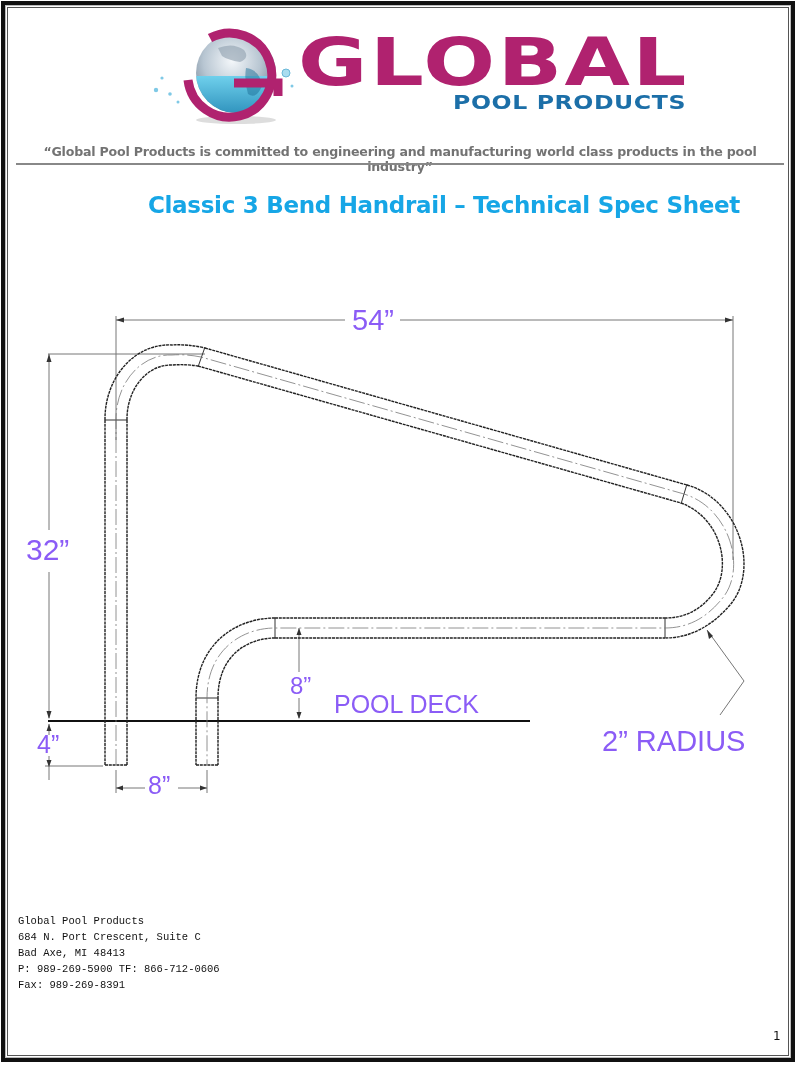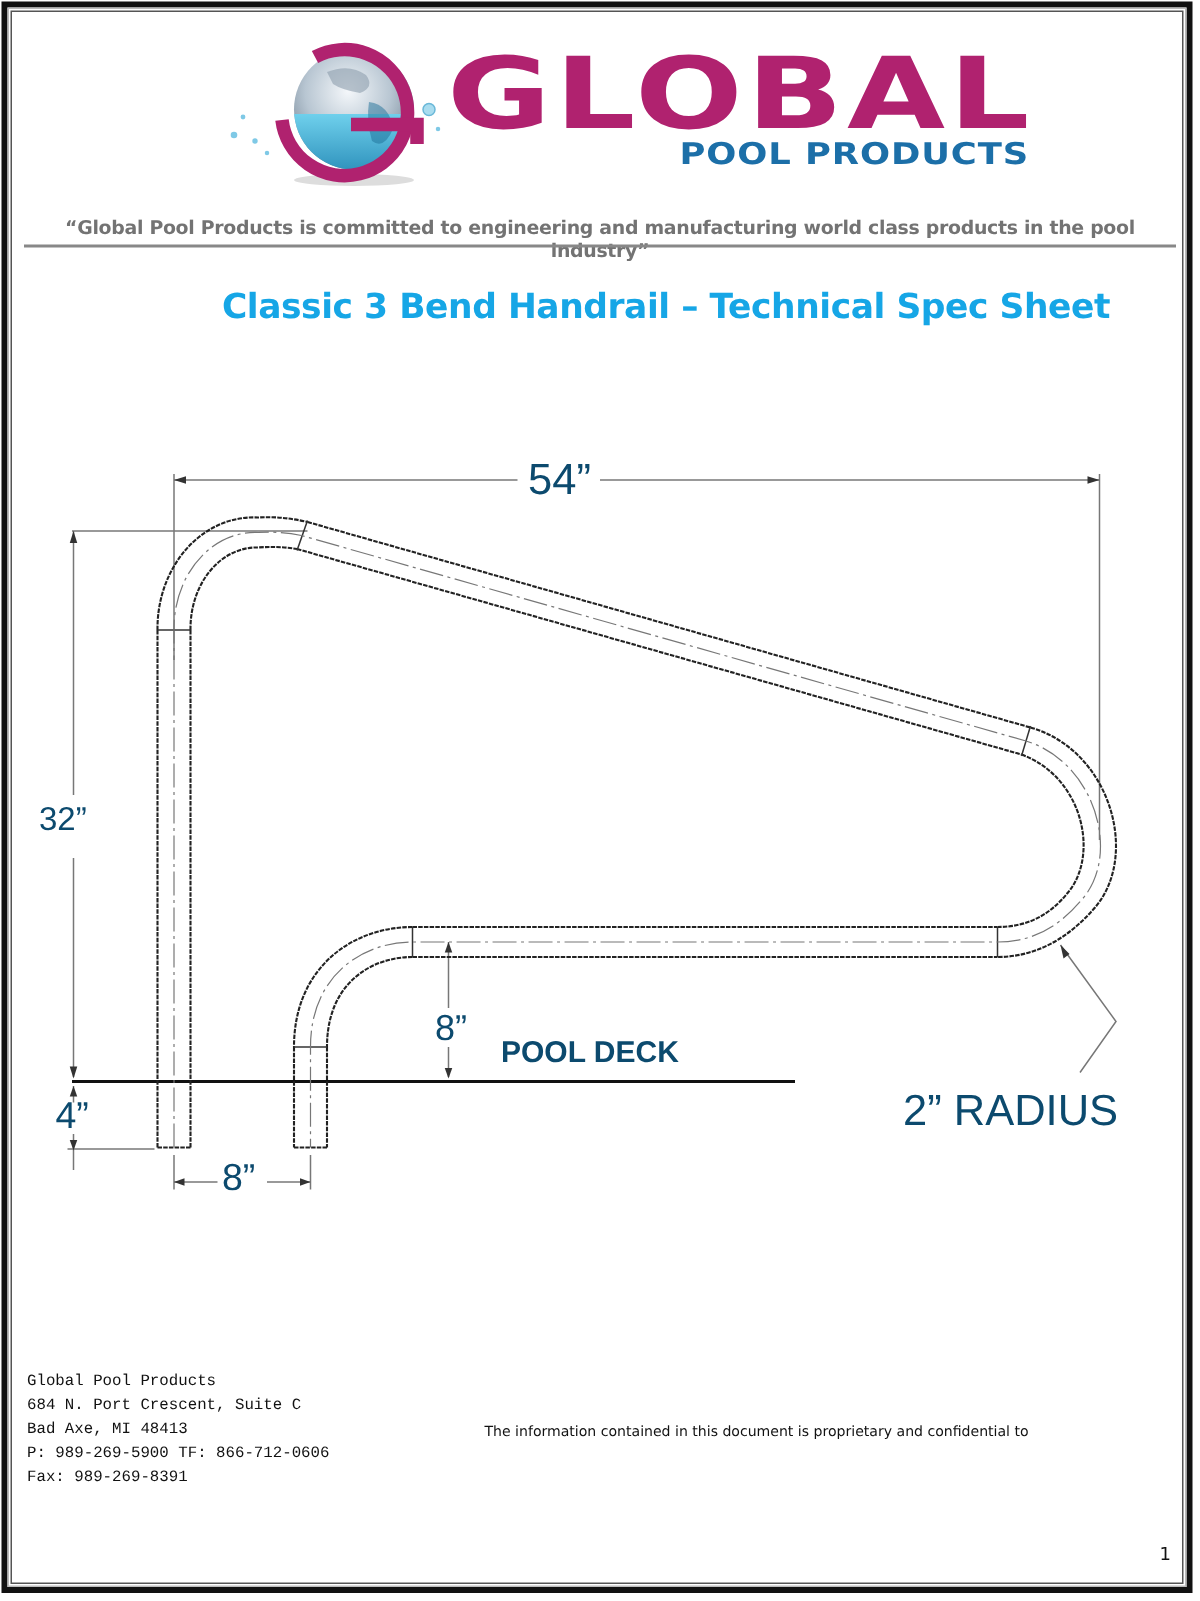--- a/index.html
+++ b/index.html
@@ -12,21 +12,21 @@
     .logo-text { position: absolute; left: 150px; top: 2px; font-family: "DejaVu Sans", sans-serif; font-weight: bold; font-size: 66px; letter-spacing: 2px; color: #b0226f; line-height: 1; transform: scaleX(1.28); transform-origin: left top; }
     .logo-sub { position: absolute; left: 305px; top: 62px; font-family: "DejaVu Sans", sans-serif; font-weight: bold; font-size: 20px; color: #1c6fa8; letter-spacing: 0.5px; transform: scaleX(1.18); transform-origin: left top; }
 
     .tagline { position: absolute; left: 16px; top: 144px; width: 768px; text-align: center; font-family: "DejaVu Sans", sans-serif; font-weight: bold; font-size: 12.6px; color: #737373; letter-spacing: -0.2px; }
     .rule { position: absolute; left: 16px; top: 163px; width: 768px; height: 0; border-top: 2px solid #888; }
 
     .title { position: absolute; left: 0; top: 192px; width: 800px; text-align: center; font-family: "DejaVu Sans", sans-serif; font-weight: bold; font-size: 23px; color: #16a6e6; letter-spacing: -0.3px; margin-left: 44px; }
 
     .drawing { position: absolute; left: 0; top: 0; width: 800px; height: 1067px; }
 
-    .dim { position: absolute; font-family: "Liberation Sans", sans-serif; color: #0c4a6e; line-height: 1; background: #fff; }
+    .dim { position: absolute; font-family: "Liberation Sans", sans-serif; color: #8b5cf6; line-height: 1; background: #fff; }
 
     .footer-left { position: absolute; left: 18px; top: 913px; font-family: Liberation Mono, monospace; font-size: 10.5px; line-height: 16px; color: #111; }
     .footer-left div { white-space: nowrap; }
     .footer-right { position: absolute; left: 323px; top: 947px; font-family: "DejaVu Sans", sans-serif; font-size: 9.4px; line-height: 15.5px; color: #111; }
     .footer-right div { white-space: nowrap; }
     .page-num { position: absolute; left: 773px; top: 1029px; font-family: "DejaVu Sans", sans-serif; font-size: 12px; color: #111; }
   </style>
 </head>
 <body>
 
@@ -152,32 +152,31 @@
       <line x1="196" y1="698" x2="218" y2="698"></line>
     </g>
 
     <g stroke="#777" stroke-width="0.8" stroke-dasharray="16 3 2 3">
       <path d="M116 765 L116 420 A54 64 0 0 1 172 355 Q186 354 201 357 L684 494 C730 508 748 570 721 600 C706 618 688 628 665 628 L275 628 C242 628 207 650 207 698 L207 765"></path>
     </g>
   </g>
 </svg>
 
 <div class="dim" style="left:349px;top:306px;font-size:29px;padding:0 3px;">54”</div>
-<div class="dim" style="left:26px;top:535px;font-size:22px;background:transparent;">32”</div>
+<div class="dim" style="left:26px;top:535px;font-size:30px;background:transparent;">32”</div>
 <div class="dim" style="left:37px;top:732px;font-size:25px;background:transparent;">4”</div>
 <div class="dim" style="left:148px;top:773px;font-size:25px;background:transparent;">8”</div>
 <div class="dim" style="left:290px;top:674px;font-size:24px;background:transparent;">8”</div>
-<div class="dim" style="left:334px;top:692px;font-size:20px;background:transparent;font-weight:bold;">POOL DECK</div>
+<div class="dim" style="left:334px;top:692px;font-size:25px;background:transparent;">POOL DECK</div>
 <div class="dim" style="left:602px;top:727px;font-size:29px;background:transparent;">2” RADIUS</div>
 
 <div class="footer-left">
   <div>Global Pool Products</div>
   <div>684 N. Port Crescent, Suite C</div>
   <div>Bad Axe, MI 48413</div>
   <div>P: 989-269-5900  TF: 866-712-0606</div>
   <div>Fax: 989-269-8391</div>
 </div>
 
 <div class="footer-right">
-  <div>The information contained in this document is proprietary and confidential to</div>
 </div>
 
 <div class="page-num">1</div>
 
 </body></html>

